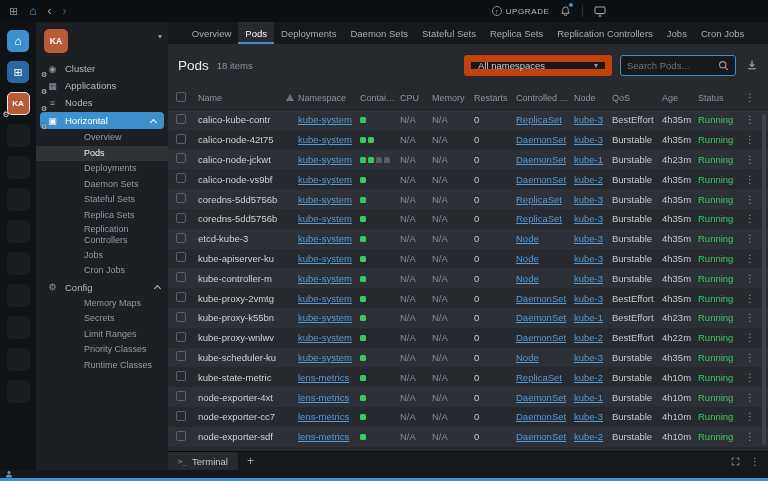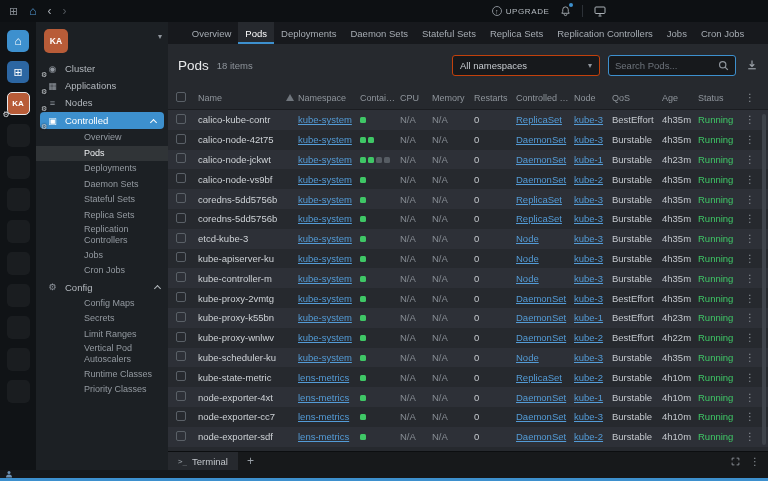--- a/index.html
+++ b/index.html
@@ -56,23 +56,23 @@
   .content { flex:1 1 auto; min-width:0; display:flex; flex-direction:column; background:#26292e; }
 
   .tabs { height:22px; flex:0 0 auto; background:#17191d; display:flex; justify-content:center; }
   .tab { padding:0 7px; display:flex; align-items:center; color:#a6acb3; font-size:9.5px; cursor:pointer; white-space:nowrap; }
   .tab.active { background:#26292e; color:#fff; box-shadow:inset 0 -2px 0 var(--accent); }
 
   .content-header { height:42px; flex:0 0 auto; display:flex; align-items:center; padding:0 10px; gap:8px; }
   .page-title { font-size:13.5px; color:#e8eaec; }
   .items-count { font-size:9.5px; color:#8f959c; margin-left:0; }
   .ch-spacer { flex:1; }
-  .ns-select { width:148px; height:21px; background:#17191c; border:1px solid #c2410c; border-radius:3px; display:flex; align-items:center; padding:0 7px; color:#c7cbd0; font-size:9.5px; cursor:pointer; }
+  .ns-select { width:148px; height:21px; background:#17191c; border:7px solid #c2410c; border-radius:3px; display:flex; align-items:center; padding:0 7px; color:#c7cbd0; font-size:9.5px; cursor:pointer; }
   .ns-select .sel-chev { margin-left:auto; color:#8f959c; font-size:8px; }
-  .searchbox { width:128px; height:21px; background:#17191c; border:1px solid var(--accent); border-radius:3px; display:flex; align-items:center; padding:0 6px; }
+  .searchbox { width:116px; height:21px; background:#17191c; border:1px solid var(--accent); border-radius:3px; display:flex; align-items:center; padding:0 6px; }
   .searchbox input { flex:1; min-width:0; background:transparent; border:0; outline:0; color:#c7cbd0; font-size:9.5px; font-family:inherit; }
   .searchbox input::placeholder { color:#6e747c; }
   .dl-btn { display:flex; align-items:center; cursor:pointer; margin-left:2px; }
 
   
   .table-wrap { flex:1 1 auto; min-height:0; position:relative; display:flex; flex-direction:column; }
   .thead, .trow { display:grid; grid-template-columns:22px minmax(0,1fr) 12px 62px 40px 32px 42px 42px 58px 38px 50px 36px 44px 16px; align-items:center; padding:0 10px 0 8px; }
   .thead { height:24px; flex:0 0 auto; color:#8f959c; font-size:9px; border-bottom:1px solid #1b1d21; }
   .th { cursor:pointer; overflow:hidden; white-space:nowrap; text-overflow:ellipsis; padding-right:4px; }
   .tbody { flex:1; overflow:hidden; }
@@ -192,21 +192,21 @@
             </span>
             <span class="snav-label">Nodes</span>
             <span class="chev" style="visibility: hidden;"></span>
           </div>
 
           <div class="snav-item active">
             <span class="snav-icon">
               <span>▣</span>
               <span class="gearbadge">⚙</span>
             </span>
-            <span class="snav-label">Controlled</span>
+            <span class="snav-label">Horizontal</span>
             <span class="chev"></span>
           </div>
 
           <div class="snav-item sub">
             <span class="snav-icon" style="visibility: hidden;">
               <span></span>
 
             </span>
             <span class="snav-label">Overview</span>
             <span class="chev" style="visibility: hidden;"></span>
@@ -291,21 +291,21 @@
             </span>
             <span class="snav-label">Config</span>
             <span class="chev"></span>
           </div>
 
           <div class="snav-item sub">
             <span class="snav-icon" style="visibility: hidden;">
               <span></span>
 
             </span>
-            <span class="snav-label">Config Maps</span>
+            <span class="snav-label">Memory Maps</span>
             <span class="chev" style="visibility: hidden;"></span>
           </div>
 
           <div class="snav-item sub">
             <span class="snav-icon" style="visibility: hidden;">
               <span></span>
 
             </span>
             <span class="snav-label">Secrets</span>
             <span class="chev" style="visibility: hidden;"></span>
@@ -315,45 +315,37 @@
           <div class="snav-item sub">
             <span class="snav-icon" style="visibility: hidden;">
               <span></span>
 
             </span>
             <span class="snav-label">Limit Ranges</span>
             <span class="chev" style="visibility: hidden;"></span>
           </div>
 
 
-          <div class="snav-item sub">
-            <span class="snav-icon" style="visibility: hidden;">
-              <span></span>
-
-            </span>
-            <span class="snav-label">Vertical Pod Autoscalers</span>
-            <span class="chev" style="visibility: hidden;"></span>
-          </div>
-
+
+
+          <div class="snav-item sub">
+            <span class="snav-icon" style="visibility: hidden;">
+              <span></span>
+
+            </span>
+            <span class="snav-label">Priority Classes</span>
+            <span class="chev" style="visibility: hidden;"></span>
+          </div>
 
           <div class="snav-item sub">
             <span class="snav-icon" style="visibility: hidden;">
               <span></span>
 
             </span>
             <span class="snav-label">Runtime Classes</span>
-            <span class="chev" style="visibility: hidden;"></span>
-          </div>
-
-          <div class="snav-item sub">
-            <span class="snav-icon" style="visibility: hidden;">
-              <span></span>
-
-            </span>
-            <span class="snav-label">Priority Classes</span>
             <span class="chev" style="visibility: hidden;"></span>
           </div>
 
         </div>
     </div>
 
     <div class="content">
 
       <div class="tabs">
 

